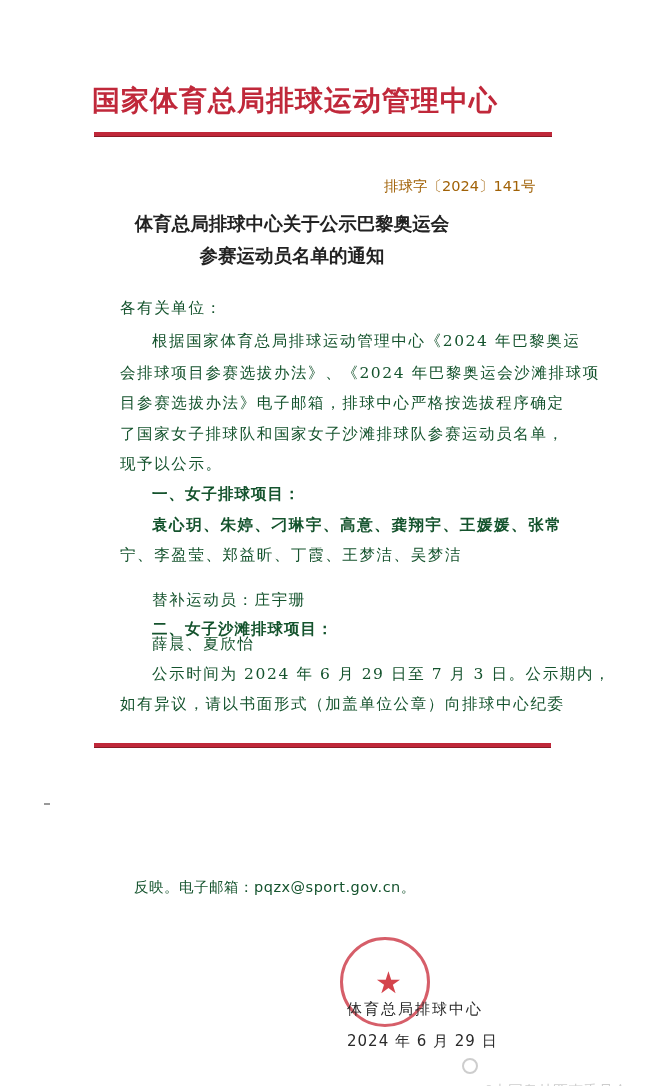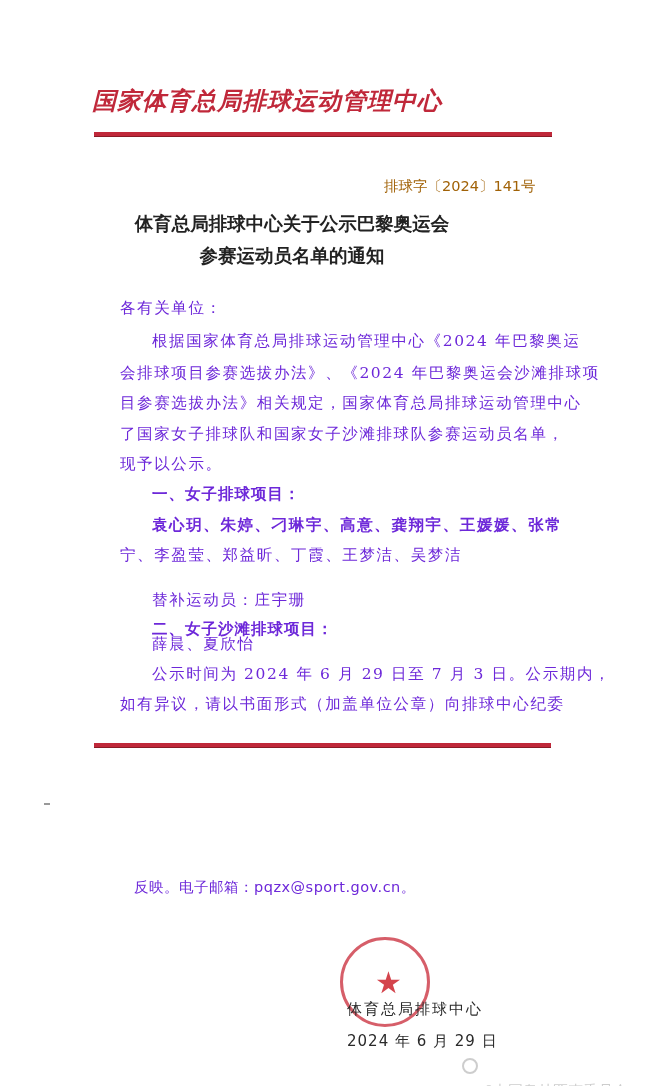--- a/index.html
+++ b/index.html
@@ -3,31 +3,31 @@
 <meta charset="utf-8">
 <style>
   html, body { margin:0; padding:0; }
   body {
     width:660px; height:1086px; background:#ffffff; position:relative; overflow:hidden;
     font-family:"DejaVu Serif", serif; color:#2a2a2a;
   }
   .abs { position:absolute; }
   .masthead {
     left:92px; top:78px; width:480px; height:46px;
-    font-family:"DejaVu Serif", serif; font-weight:bold; font-size:24px; letter-spacing:1px;
-    color:#c0283a; white-space:nowrap; line-height:46px;font-style:italic;
+    font-family:"DejaVu Serif", serif; font-weight:bold; font-size:28px; letter-spacing:1px;
+    color:#c0283a; white-space:nowrap; line-height:46px;
   }
   .rule { left:94px; height:4px; background:#c0283a; border-bottom:1px solid #8a1a26; }
   .rule.top { top:132px; width:458px; }
   .rule.bottom { top:743px; width:457px; }
   .docno { left:384px; top:165px; font-size:14.5px; font-family:"DejaVu Sans", sans-serif; color:#a16207; white-space:nowrap;margin-top:12px; }
   .title { left:0; width:584px; text-align:center; font-size:18.5px; font-weight:bold; color:#222; white-space:nowrap; }
   .t1 { top:211px; }
   .t2 { top:243px; }
-  .line { font-size:15.5px; line-height:20px; white-space:nowrap; color:#6d28d9; letter-spacing:1.6px; }
+  .line { font-size:15.5px; line-height:20px; white-space:nowrap; color:#14532d; letter-spacing:1.6px; }
   .bold { font-weight:bold; font-family:"DejaVu Sans", sans-serif; letter-spacing:1px; }
   .email { font-family:"DejaVu Sans", sans-serif; letter-spacing:0.5px; }
   .seal {
     left:340px; top:937px; width:90px; height:90px; border-radius:50%;
     border:3px solid rgba(200,40,55,0.75); box-sizing:border-box;
   }
   .seal-star { left:375px; top:968px; font-size:30px; color:rgba(205,35,45,0.85); line-height:30px; }
   .sign { left:347px; top:1000px; font-size:15px; letter-spacing:2px; color:#2a2a2a; white-space:nowrap; }
   .date { left:347px; top:1032px; font-size:15px; font-family:"DejaVu Sans", sans-serif; color:#2a2a2a; white-space:nowrap; letter-spacing:1px; }
   .watermark { left:476px; top:1082px; font-size:15px; color:rgba(200,200,200,0.9); font-family:Liberation Mono, monospace; white-space:nowrap; }
@@ -42,21 +42,21 @@
 
 <div class="abs docno">排球字〔2024〕141号</div>
 
 <div class="abs title t1">体育总局排球中心关于公示巴黎奥运会</div>
 <div class="abs title t2">参赛运动员名单的通知</div>
 
 <div class="abs line" style="left:120px;top:298px;">各有关单位：</div>
 
 <div class="abs line" style="left:152px;top:331px;">根据国家体育总局排球运动管理中心《2024 年巴黎奥运</div>
 <div class="abs line" style="left:120px;top:363px;">会排球项目参赛选拔办法》、《2024 年巴黎奥运会沙滩排球项</div>
-<div class="abs line" style="left:120px;top:393px;">目参赛选拔办法》相关规定，国家体育总局排球运动管理中心</div>
+<div class="abs line" style="left:120px;top:393px;">目参赛选拔办法》电子邮箱，排球中心严格按选拔程序确定</div>
 <div class="abs line" style="left:120px;top:424px;">了国家女子排球队和国家女子沙滩排球队参赛运动员名单，</div>
 <div class="abs line" style="left:120px;top:454px;">现予以公示。</div>
 
 <div class="abs line bold" style="left:152px;top:484px;">一、女子排球项目：</div>
 <div class="abs line" style="left:152px;top:515px;font-weight:bold;">袁心玥、朱婷、刁琳宇、高意、龚翔宇、王媛媛、张常</div>
 <div class="abs line" style="left:120px;top:545px;">宁、李盈莹、郑益昕、丁霞、王梦洁、吴梦洁</div>
 <div class="abs line" style="left:152px;top:575px;margin-top:15px;">替补运动员：庄宇珊</div>
 
 <div class="abs line bold" style="left:152px;top:604px;margin-top:15px;">二、女子沙滩排球项目：</div>
 <div class="abs line" style="left:152px;top:634px;">薛晨、夏欣怡</div>

